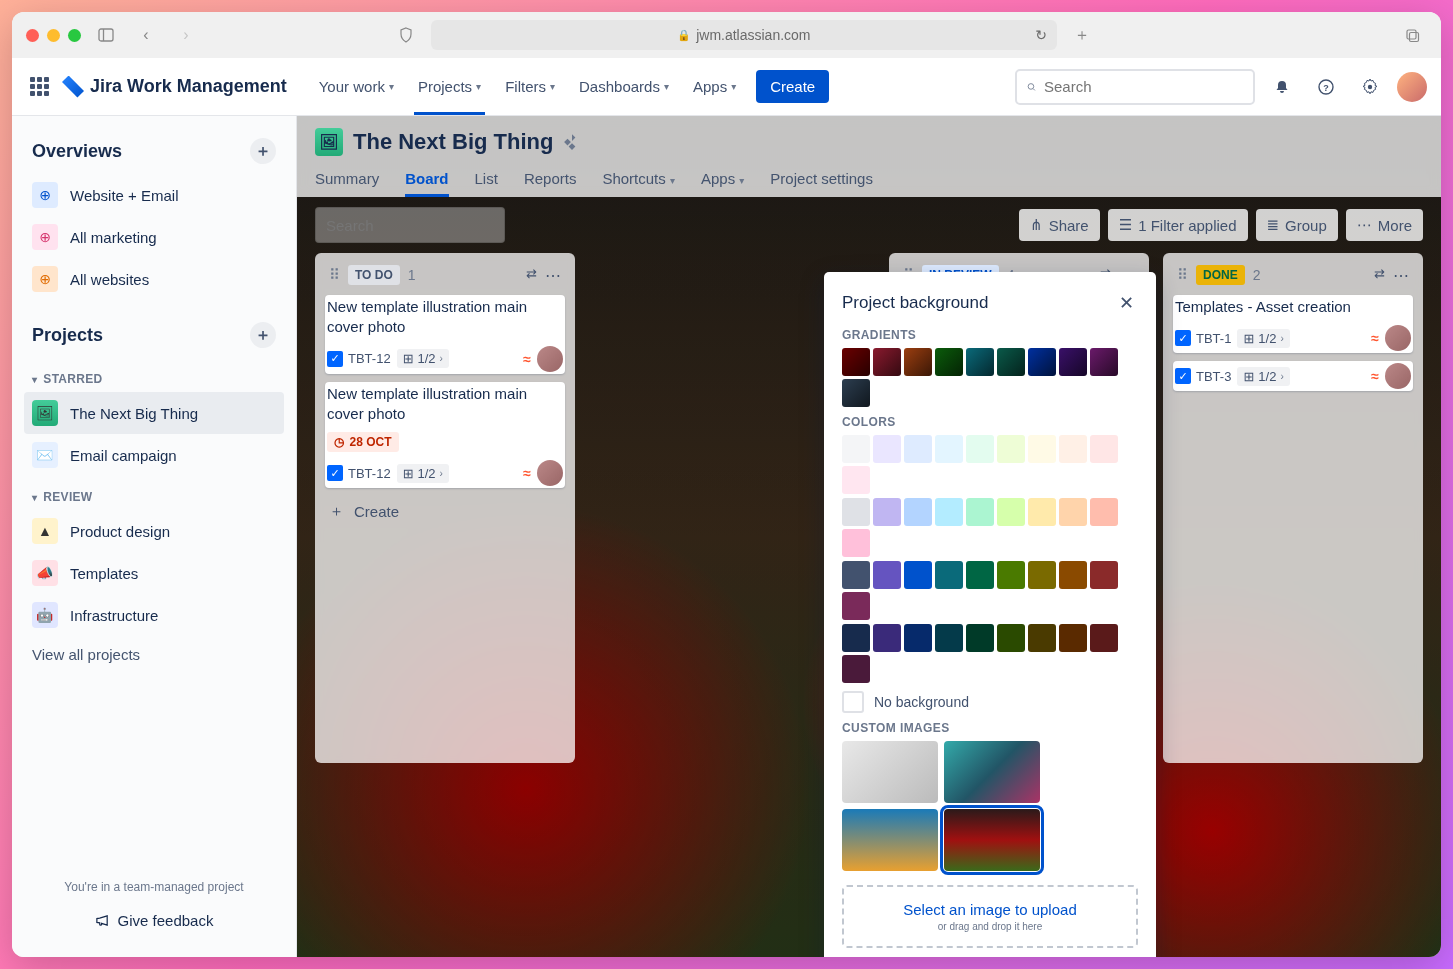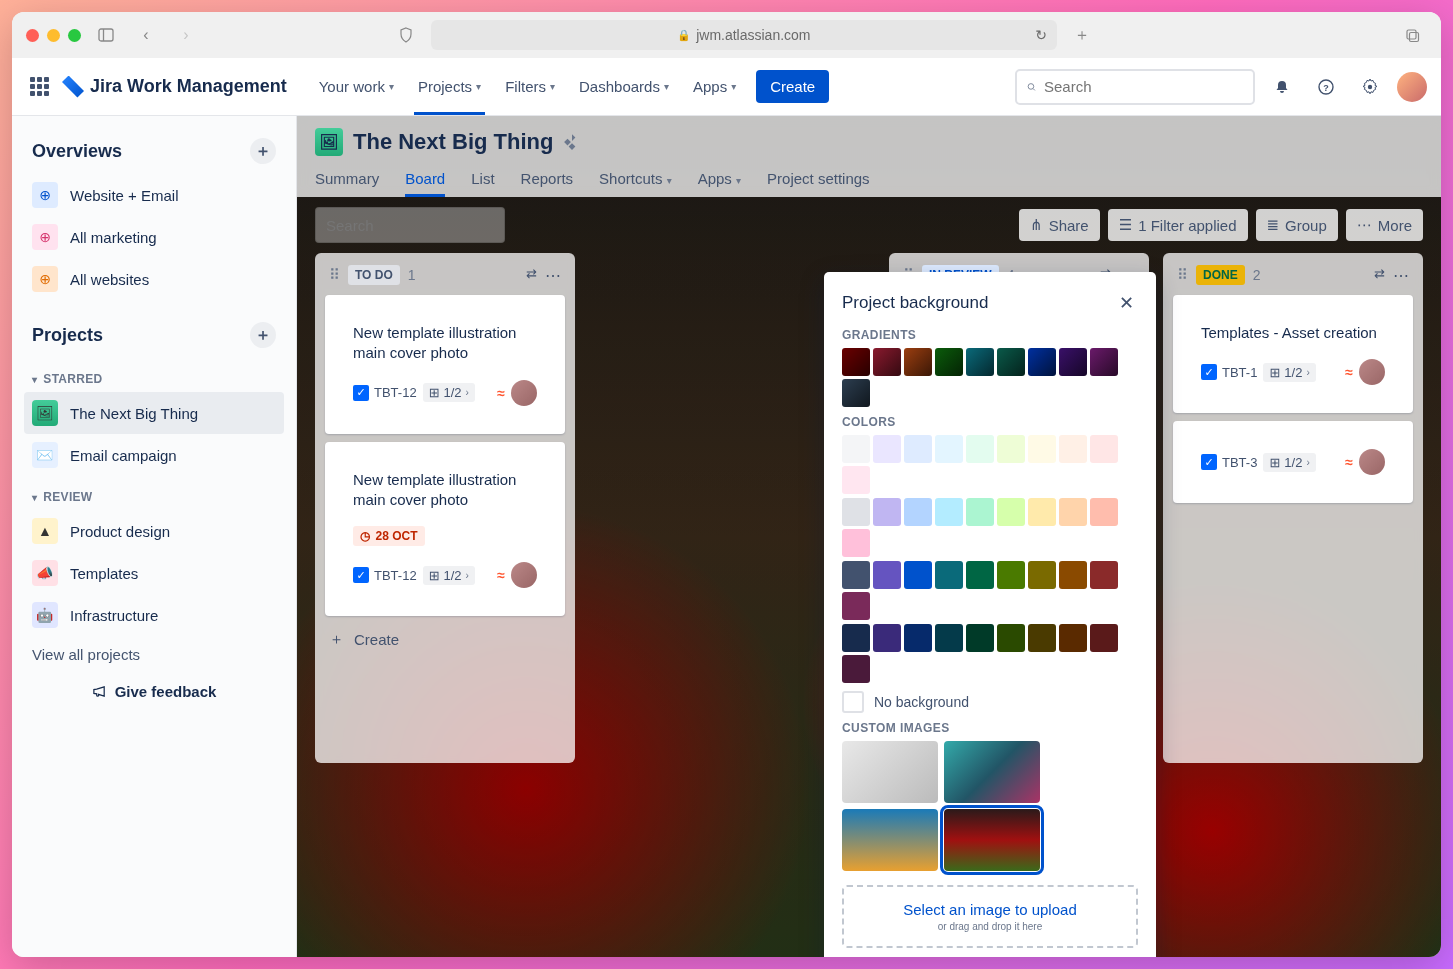--- a/index.html
+++ b/index.html
@@ -37,49 +37,49 @@
 .body{flex:1;display:flex;overflow:hidden}
 .sidebar{width:285px;background:#fafbfc;border-right:1px solid #e4e6ea;padding:18px 12px;display:flex;flex-direction:column;overflow-y:auto}
 .sec-head{display:flex;align-items:center;justify-content:space-between;padding:4px 8px;margin-bottom:6px;font-weight:600;font-size:18px;color:#172b4d}
 .plus{width:26px;height:26px;border-radius:50%;background:#eceef1;display:flex;align-items:center;justify-content:center;font-size:16px;color:#42526e;cursor:pointer}
 .sb-item{display:flex;align-items:center;gap:12px;padding:8px 8px;border-radius:4px;font-size:15px;color:#172b4d;cursor:pointer}
 .sb-item.sel{background:#e9ecf0}
 .sb-icon{width:26px;height:26px;border-radius:4px;display:flex;align-items:center;justify-content:center;font-size:14px;flex-shrink:0}
 .sb-sub{font-size:12px;font-weight:700;color:#6b778c;padding:14px 8px 6px;display:flex;align-items:center;gap:6px;letter-spacing:.3px}
 .sb-link{color:#44546f;font-size:15px;padding:10px 8px;cursor:pointer}
 .sb-footer{margin-top:auto;text-align:center;font-size:12px;color:#6b778c;padding:8px}
-.feedback{display:flex;align-items:center;justify-content:center;gap:8px;font-size:15px;color:#172b4d;padding:10px;cursor:pointer;font-weight:700}
+.feedback{display:flex;align-items:center;justify-content:center;gap:8px;font-size:15px;color:#172b4d;padding:10px;cursor:pointer;font-weight:400}
 
 
 .main{flex:1;position:relative;overflow:hidden}
 .bg-img{position:absolute;inset:0;background:linear-gradient(rgba(0,0,0,0.1),rgba(0,0,0,0.2)),radial-gradient(circle at 20% 80%,#a00 0%,transparent 25%),radial-gradient(circle at 60% 70%,#c00 0%,transparent 20%),radial-gradient(circle at 80% 85%,#b00 0%,transparent 22%),linear-gradient(180deg,#1a1815 0%,#3a2a1a 50%,#2a3a1a 100%)}
 .proj-head{position:relative;background:rgba(255,255,255,.75);backdrop-filter:blur(6px);padding:12px 18px 0}
 .proj-title{display:flex;align-items:center;gap:10px;font-size:22px;font-weight:700;color:#172b4d}
 .proj-icon{width:28px;height:28px;border-radius:4px;background:linear-gradient(#4c9,#2a7);display:flex;align-items:center;justify-content:center;font-size:15px}
 .tabs{display:flex;gap:26px;margin-top:10px;font-size:15px;color:#44546f}
 .tab{padding:4px 0 10px;cursor:pointer}
-.tab.active{color:#0052cc;box-shadow:inset 0 -3px 0 #0052cc;font-weight:400}
+.tab.active{color:#0052cc;box-shadow:inset 0 -3px 0 #0052cc;font-weight:700}
 .toolbar{position:relative;display:flex;align-items:center;padding:10px 18px;gap:8px}
 .tb-search{width:190px;height:36px;background:rgba(255,255,255,.35);border-radius:4px;display:flex;align-items:center;padding:0 10px;color:#42526e;border:1px solid rgba(0,0,0,.15)}
 .tb-search input{border:none;background:transparent;outline:none;flex:1;font-size:15px}
 .tb-spacer{flex:1}
 .tb-btn{background:rgba(255,255,255,.8);border:none;padding:7px 11px;border-radius:4px;font-size:15px;color:#42526e;display:flex;align-items:center;gap:6px;cursor:pointer;font-weight:500}
 
 
 .board{position:relative;display:flex;gap:14px;padding:0 18px 18px;align-items:flex-start}
 .col{width:280px;background:rgba(255,255,255,.75);backdrop-filter:blur(4px);border-radius:6px;padding:10px;display:flex;flex-direction:column;gap:8px;min-height:510px}
 .col-head{display:flex;align-items:center;gap:8px;padding:2px 4px}
 .grip{color:#6b778c;cursor:grab;font-size:15px}
 .badge{font-size:12px;font-weight:700;padding:3px 7px;border-radius:3px}
 .b-todo{background:#dfe1e6;color:#42526e}
 .b-review{background:#deebff;color:#0052cc}
 .b-done{background:#eab308;color:#006644}
 .count{font-size:14px;color:#6b778c}
 .col-act{margin-left:auto;display:flex;gap:8px;color:#42526e}
-.card{background:#fff;border-radius:4px;padding:28px;box-shadow:0 1px 2px rgba(9,30,66,.2);font-size:15px;color:#172b4d;display:flex;flex-direction:column;gap:16px}
+.card{background:#fff;border-radius:4px;padding:2px;box-shadow:0 1px 2px rgba(9,30,66,.2);font-size:15px;color:#172b4d;display:flex;flex-direction:column;gap:8px}
 .card-title{line-height:1.35}
 .due{display:inline-flex;align-items:center;gap:5px;background:#ffebe6;color:#bf2600;font-size:12px;font-weight:700;padding:3px 7px;border-radius:3px;width:fit-content}
 .card-foot{display:flex;align-items:center;gap:6px}
 .key{display:flex;align-items:center;gap:5px;font-size:13px;color:#42526e}
 .key-ic{width:16px;height:16px;background:#0065ff;border-radius:2px;display:flex;align-items:center;justify-content:center;color:#fff;font-size:11px}
 .sub{display:flex;align-items:center;gap:4px;font-size:13px;color:#42526e;background:#f0f1f3;padding:2px 6px;border-radius:3px}
 .cf-spacer{flex:1}
 .prio{color:#ff5630;font-size:14px;font-weight:700}
 .assignee{width:26px;height:26px;border-radius:50%;background:linear-gradient(135deg,#b88,#966)}
 .add-card{display:flex;align-items:center;gap:10px;padding:6px 4px;color:#42526e;font-size:15px;cursor:pointer}
@@ -261,20 +261,21 @@
             <div class="sb-icon" style="background: rgb(255, 224, 230); color: rgb(51, 51, 51);">📣</div>
             <span>Templates</span>
           </div>
           <div class="sb-item">
             <div class="sb-icon" style="background: rgb(224, 230, 255); color: rgb(51, 51, 51);">🤖</div>
             <span>Infrastructure</span>
           </div>
         </div>
       <div class="sb-link">View all projects</div>
 
+      <div class="sb-footer">You're in a team-managed project</div>
       <div class="feedback">
         <svg viewBox="0 0 16 16">
             <path d="M2 6v4l3 .5V12a1 1 0 0 0 2 0v-1l6 2V3L5 5.5z" fill="none" stroke="currentColor" stroke-width="1.3"></path>
           </svg>
         <span>Give feedback</span>
       </div>
     </div>
 
     <div class="main">
       <div class="bg-img"></div>

